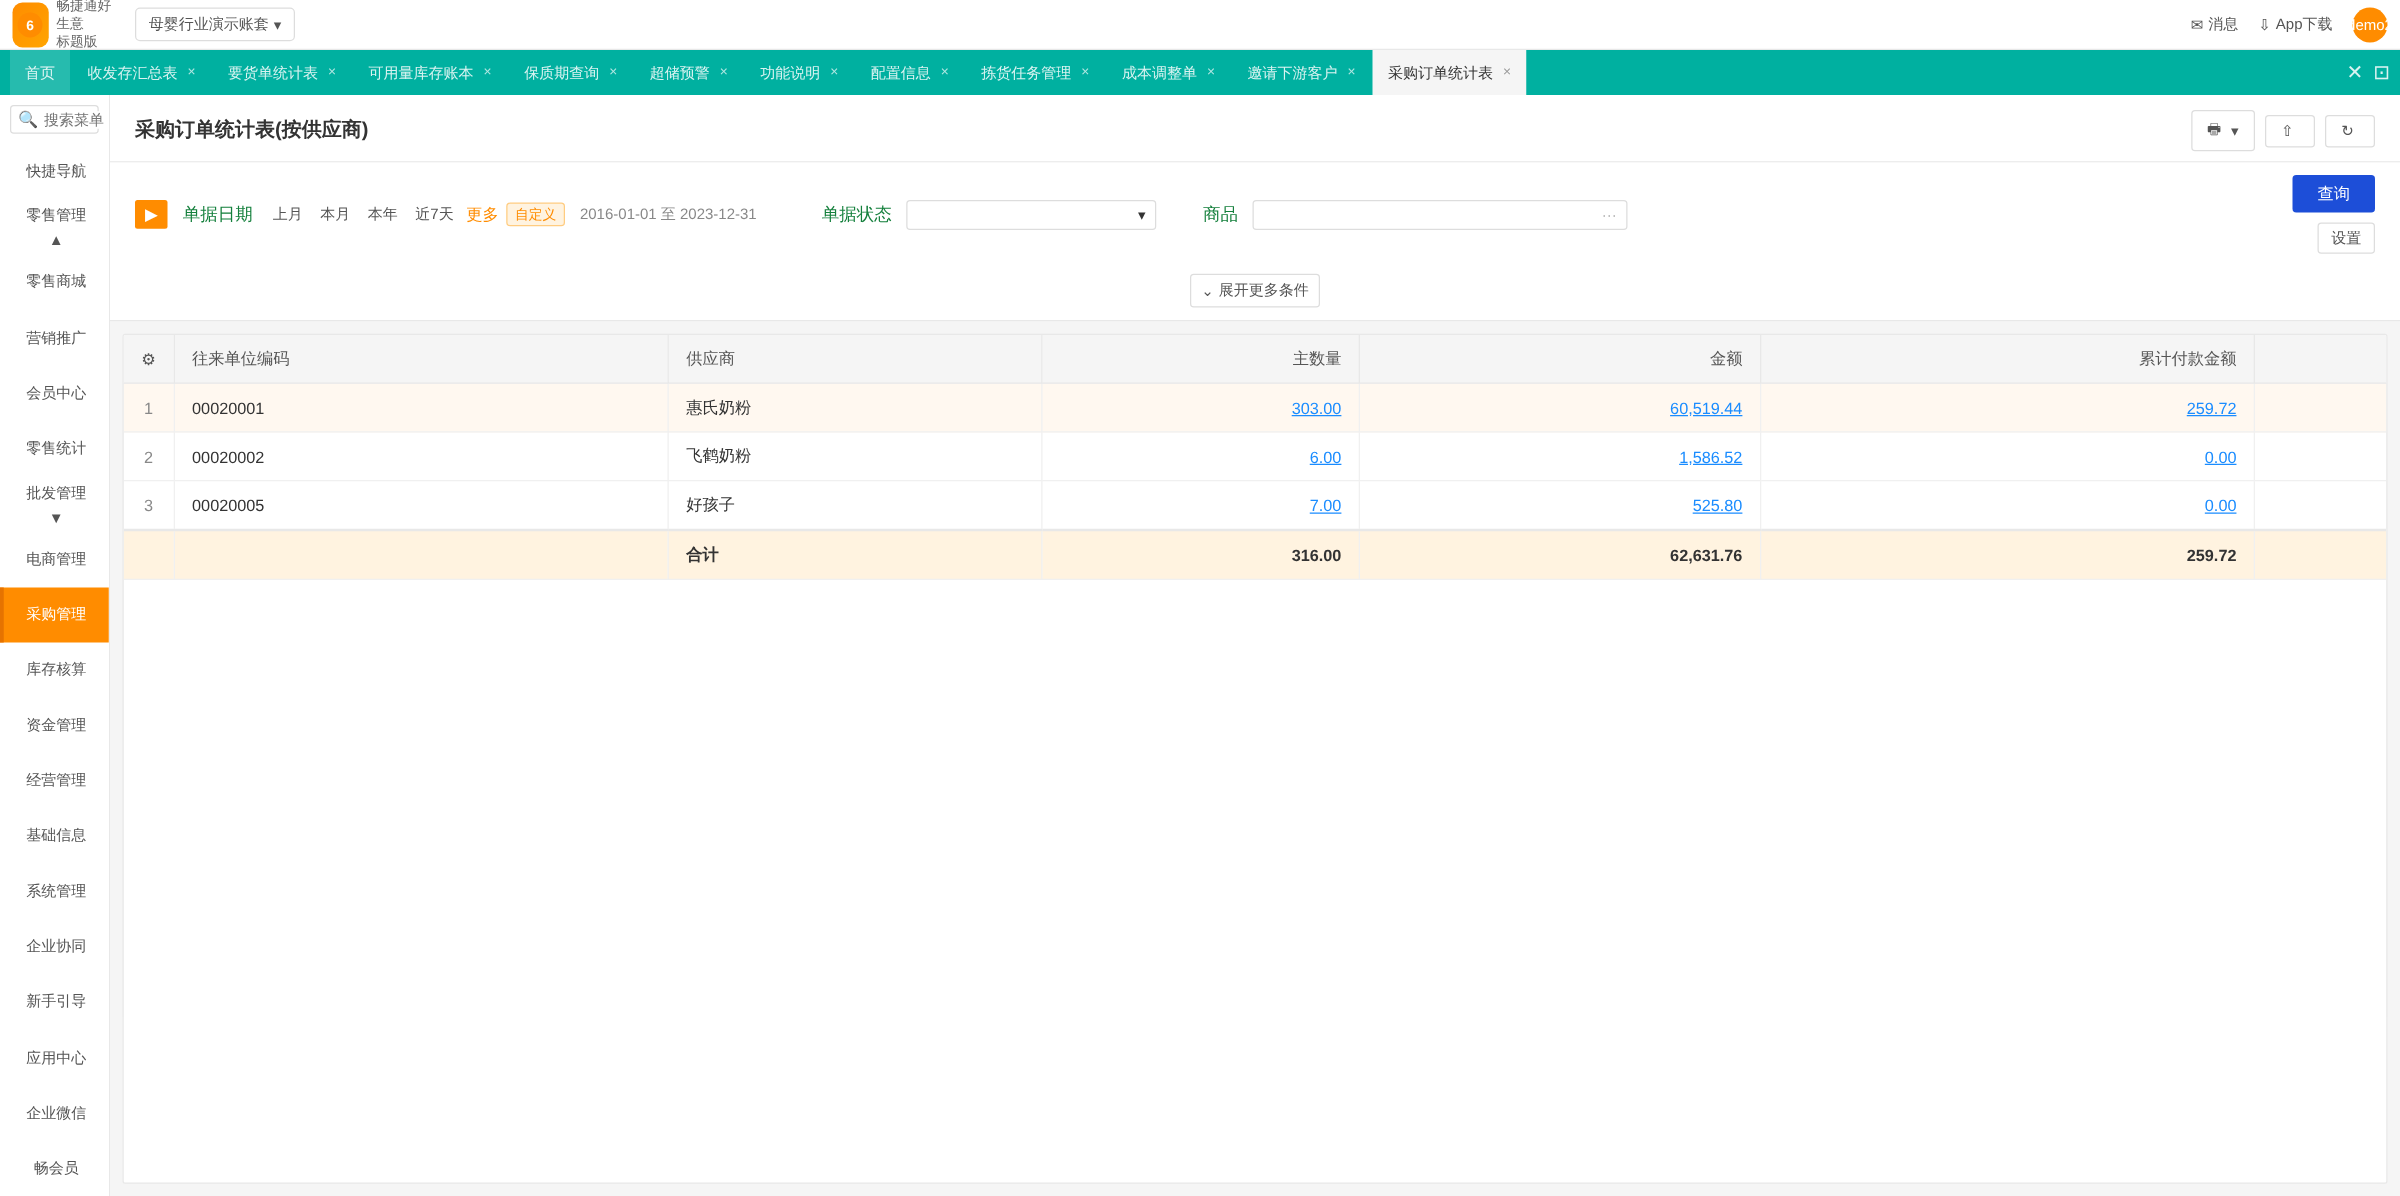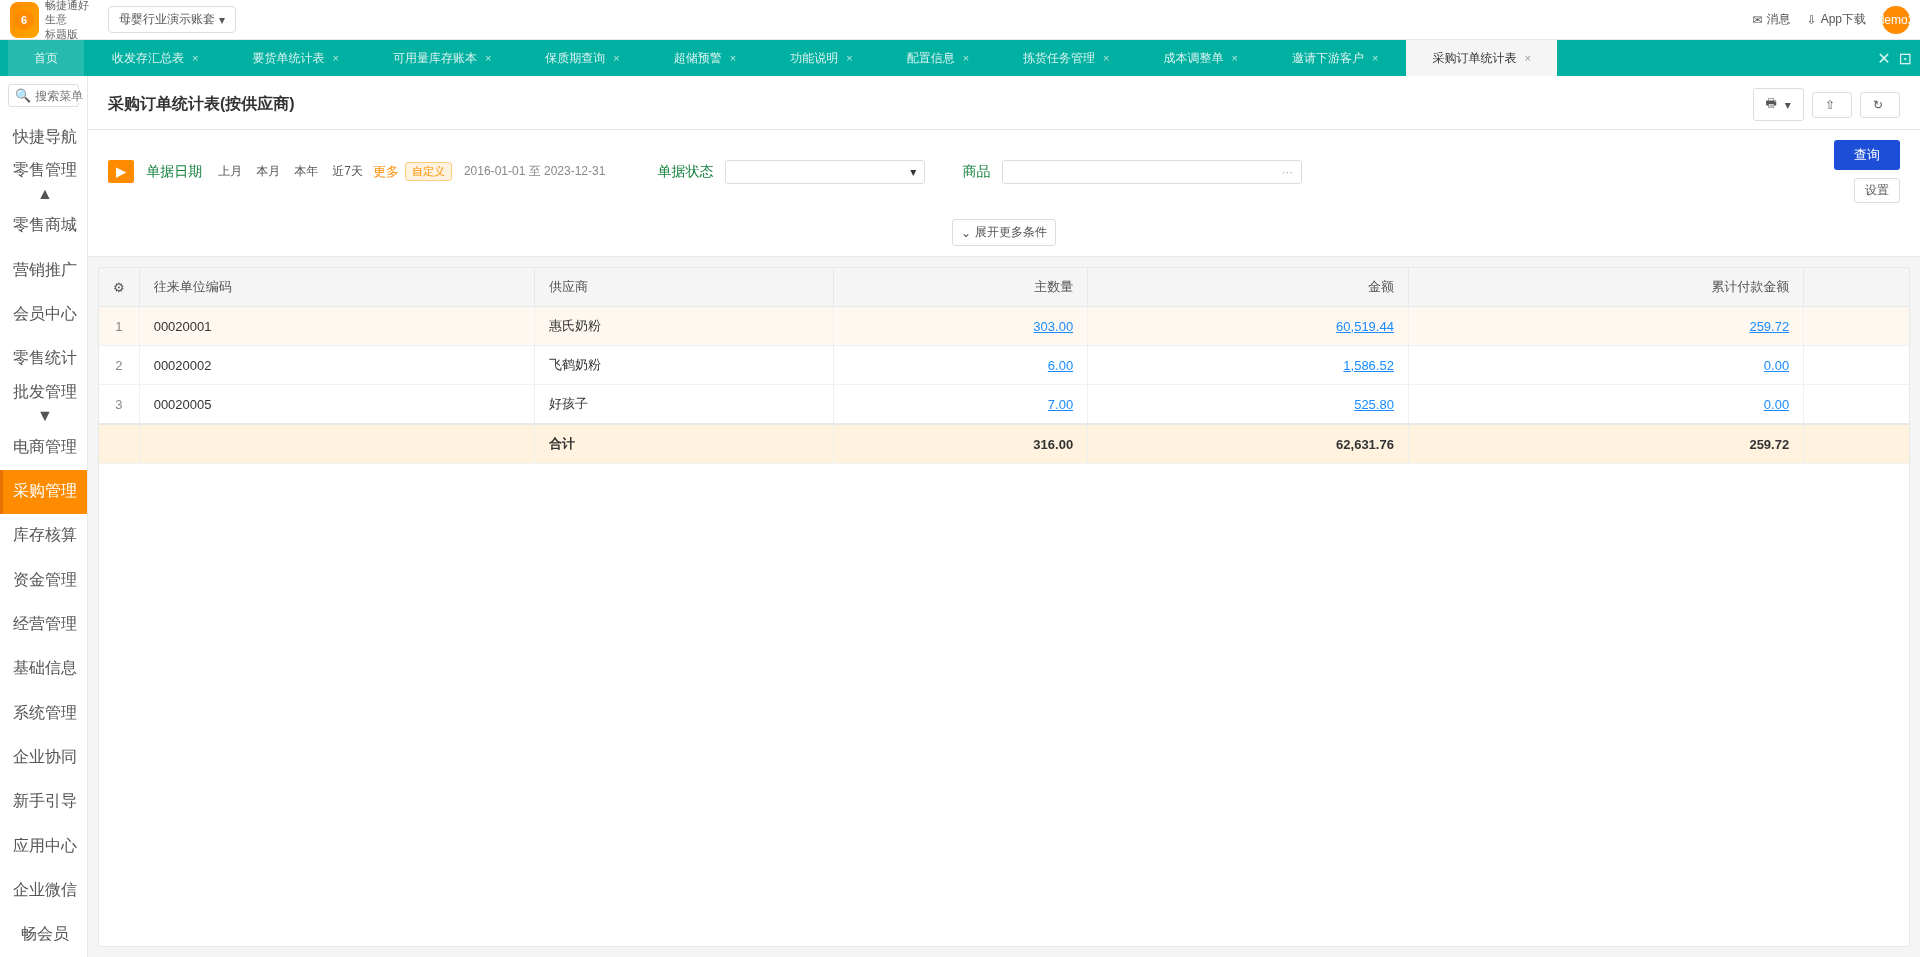--- a/index.html
+++ b/index.html
@@ -10,34 +10,34 @@
     .logo-area { display: flex; align-items: center; gap: 6px; width: 88px; }
     .logo-icon { width: 36px; height: 36px; background: linear-gradient(135deg, #ff8c00, #ffa500); border-radius: 8px; display: flex; align-items: center; justify-content: center; color: white; font-size: 18px; font-weight: bold; }
     .logo-text { font-size: 11px; color: #666; line-height: 1.3; }
     .workspace-selector { display: flex; align-items: center; gap: 4px; padding: 4px 10px; border: 1px solid #ddd; border-radius: 4px; cursor: pointer; font-size: 12px; color: #555; margin-left: 10px; }
     .top-right { margin-left: auto; display: flex; align-items: center; gap: 16px; }
     .top-btn { display: flex; align-items: center; gap: 4px; cursor: pointer; font-size: 12px; color: #555; }
     .avatar { width: 28px; height: 28px; border-radius: 50%; background: #ff8c00; display: flex; align-items: center; justify-content: center; color: white; font-size: 12px; }
 
     
     .nav-tabs { height: 36px; background: #00b0a0; display: flex; align-items: center; padding: 0 8px; gap: 2px; overflow: hidden; }
-    .nav-tab { height: 45px; padding: 0 26px; border-radius: 4px 4px 0 0; display: flex; align-items: center; gap: 6px; cursor: pointer; font-size: 12px; color: rgba(255,255,255,0.85); white-space: nowrap; }
+    .nav-tab { height: 45px; padding: 0 12px; border-radius: 4px 4px 0 0; display: flex; align-items: center; gap: 6px; cursor: pointer; font-size: 12px; color: rgba(255,255,255,0.85); white-space: nowrap; }
     .nav-tab.active { background: #f5f5f5; color: #333; }
     .nav-tab .close-x { font-size: 11px; color: rgba(255,255,255,0.7); margin-left: 2px; }
     .nav-tab.active .close-x { color: #999; }
     .nav-home { background: rgba(255,255,255,0.15); }
     .tab-actions { margin-left: auto; display: flex; align-items: center; gap: 8px; }
     .tab-action-btn { color: rgba(255,255,255,0.85); cursor: pointer; font-size: 16px; }
 
     
     .main-layout { display: flex; flex: 1; overflow: hidden; }
 
     
     .sidebar { width: 88px; background: #fff; border-right: 1px solid #e8e8e8; display: flex; flex-direction: column; overflow-y: auto; }
-    .sidebar-item { height: 50px; display: flex; flex-direction: column; align-items: center; justify-content: center; cursor: pointer; font-size: 16px; color: #555; gap: 3px; border-left: 3px solid transparent; }
+    .sidebar-item { height: 50px; display: flex; flex-direction: column; align-items: center; justify-content: center; cursor: pointer; font-size: 12px; color: #555; gap: 3px; border-left: 3px solid transparent; }
     .sidebar-item.active { background: #ff8c00; color: #fff; border-left-color: #e67300; }
     .sidebar-item.has-arrow { flex-direction: column; justify-content: center; gap: 4px; }
     .sidebar-search { padding: 8px; }
     .search-input-wrap { display: flex; align-items: center; border: 1px solid #ddd; border-radius: 3px; padding: 3px 6px; gap: 4px; }
     .search-input { border: none; outline: none; font-size: 12px; width: 55px; }
 
     
     .content { flex: 1; display: flex; flex-direction: column; overflow: hidden; background: #f5f5f5; }
 
     

